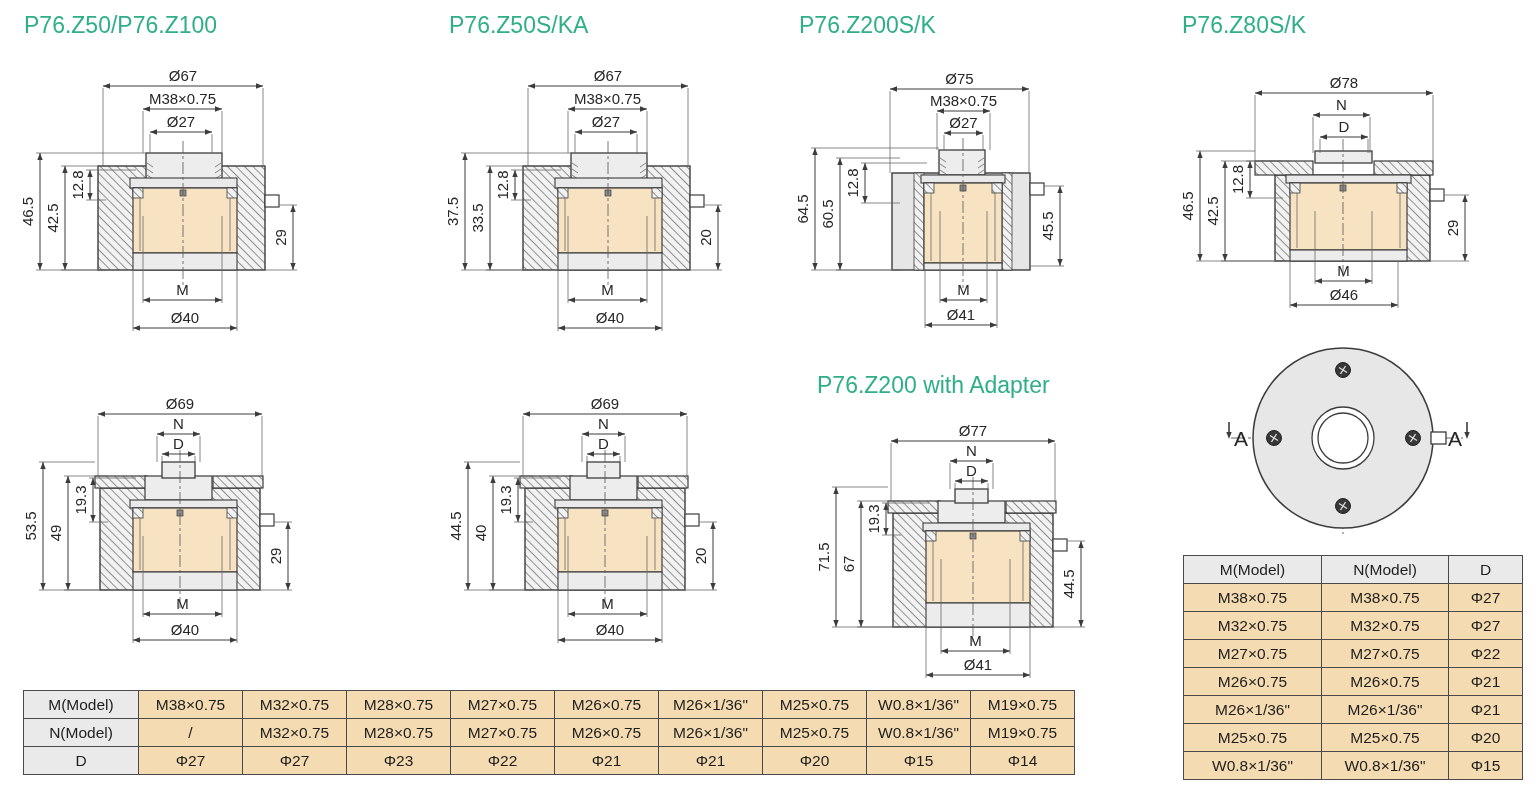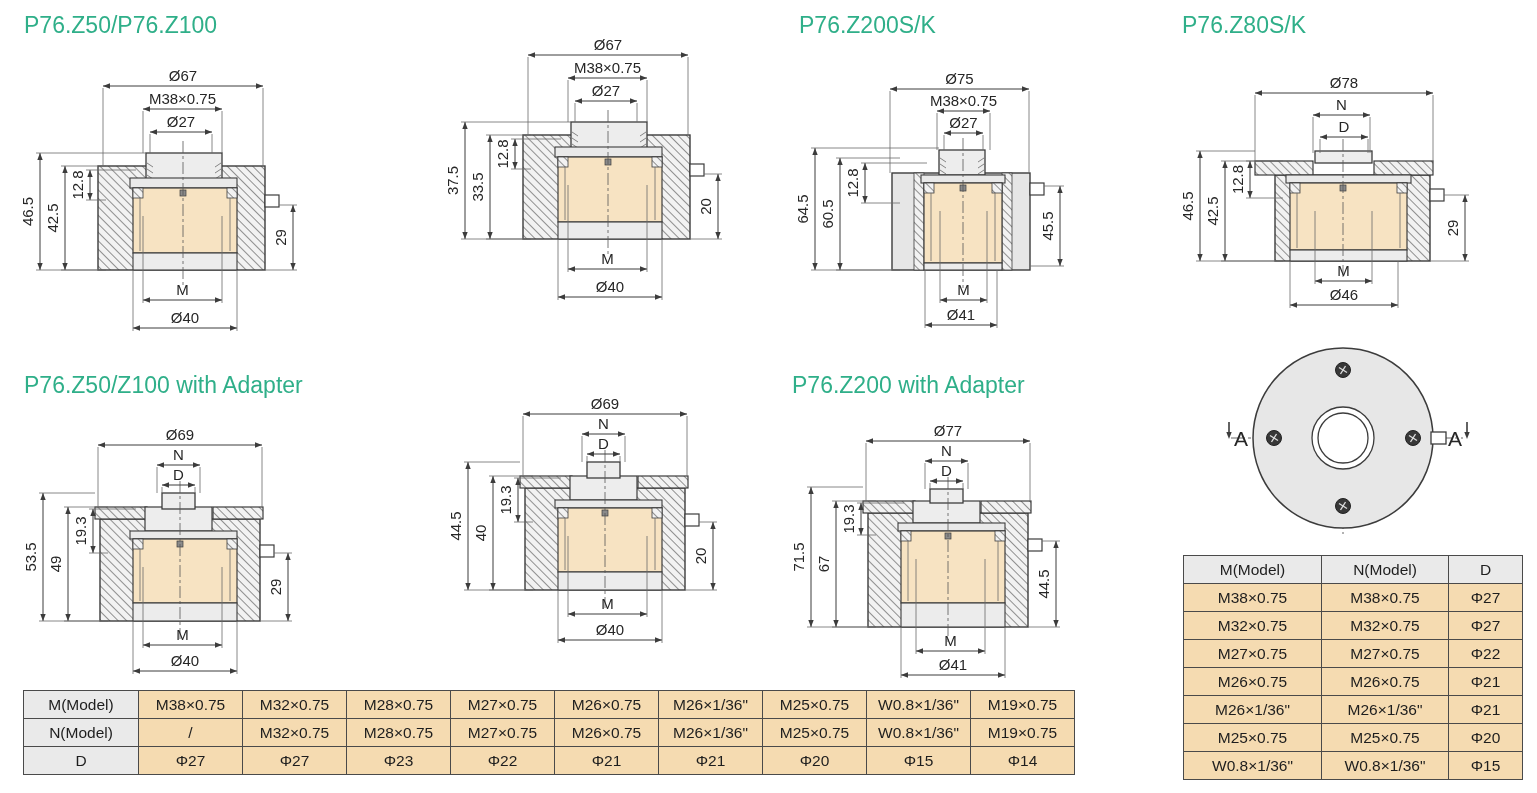--- a/index.html
+++ b/index.html
@@ -101,20 +101,21 @@
         <line x1="202" y1="163" x2="202" y2="250" stroke="#6a6a6a" stroke-width="0.8"></line>
         <line x1="113" y1="275" x2="217" y2="275" stroke="#3c3c3c" stroke-width="1"></line>
         <polygon points="113,275 120,277.7 120,272.3" fill="#3c3c3c"></polygon>
         <polygon points="217,275 210,272.3 210,277.7" fill="#3c3c3c"></polygon>
         <text x="165" y="270" fill="#262626" font-size="15" text-anchor="middle">Ø40</text>
         <line x1="113" y1="217" x2="113" y2="278" stroke="#6a6a6a" stroke-width="0.8"></line>
         <line x1="217" y1="217" x2="217" y2="278" stroke="#6a6a6a" stroke-width="0.8"></line>
       </svg>
   </div>
   <div class="panel" style="left:445px;top:8px">
+    <div class="dtitle">P76.Z50S/KA</div>
     <svg class="sec" width="350" height="310" viewBox="0 0 350 310">
         <rect x="78" y="113" width="167" height="104" fill="url(#hatch)" stroke="#3c3c3c" stroke-width="1.4"></rect>
         <rect x="126" y="100" width="76" height="27" fill="#EDEDED" stroke="#3c3c3c" stroke-width="1.3"></rect>
         <line x1="127" y1="122" x2="133" y2="126" stroke="#6a6a6a" stroke-width="0.8"></line>
         <line x1="195" y1="126" x2="201" y2="122" stroke="#6a6a6a" stroke-width="0.8"></line>
         <line x1="127" y1="116" x2="133" y2="120" stroke="#6a6a6a" stroke-width="0.8"></line>
         <line x1="195" y1="120" x2="201" y2="116" stroke="#6a6a6a" stroke-width="0.8"></line>
         <line x1="127" y1="110" x2="133" y2="114" stroke="#6a6a6a" stroke-width="0.8"></line>
         <line x1="195" y1="114" x2="201" y2="110" stroke="#6a6a6a" stroke-width="0.8"></line>
         <rect x="110" y="125" width="107" height="10" fill="#E9E9E9" stroke="#3c3c3c" stroke-width="1.1"></rect>
@@ -330,21 +331,20 @@
         <line x1="112" y1="252" x2="220" y2="252" stroke="#3c3c3c" stroke-width="1"></line>
         <polygon points="112,252 119,254.7 119,249.3" fill="#3c3c3c"></polygon>
         <polygon points="220,252 213,249.3 213,254.7" fill="#3c3c3c"></polygon>
         <text x="166" y="247" fill="#262626" font-size="15" text-anchor="middle">Ø46</text>
         <line x1="112" y1="208" x2="112" y2="255" stroke="#6a6a6a" stroke-width="0.8"></line>
         <line x1="220" y1="208" x2="220" y2="255" stroke="#6a6a6a" stroke-width="0.8"></line>
       </svg>
   </div>
 
   <div class="panel" style="left:20px;top:368px">
-    <div class="dtitle">P76.Z50/Z100 with Adapter</div>
     <svg class="sec" width="350" height="285" viewBox="0 0 350 285">
         <rect x="80" y="106" width="160" height="102" fill="url(#hatch)" stroke="#3c3c3c" stroke-width="1.4"></rect>
         <rect x="75" y="94" width="52" height="12" fill="url(#hatch)" stroke="#3c3c3c" stroke-width="1.2"></rect>
         <rect x="193" y="94" width="50" height="12" fill="url(#hatch)" stroke="#3c3c3c" stroke-width="1.2"></rect>
         <rect x="125" y="94" width="67" height="24" fill="#EDEDED" stroke="#3c3c3c" stroke-width="1.2"></rect>
         <rect x="142" y="80" width="33" height="16" fill="#EDEDED" stroke="#3c3c3c" stroke-width="1.3"></rect>
         <rect x="110" y="118" width="107" height="8" fill="#E9E9E9" stroke="#3c3c3c" stroke-width="1.1"></rect>
         <rect x="113" y="126" width="104" height="64" fill="#F7E3C2" stroke="#3c3c3c" stroke-width="1.2"></rect>
         <rect x="113" y="126" width="10" height="10" fill="url(#hatch)" stroke="#3c3c3c" stroke-width="0.8"></rect>
         <rect x="207" y="126" width="10" height="10" fill="url(#hatch)" stroke="#3c3c3c" stroke-width="0.8"></rect>
@@ -476,21 +476,21 @@
         <line x1="123" y1="154" x2="123" y2="235" stroke="#6a6a6a" stroke-width="0.8"></line>
         <line x1="202" y1="154" x2="202" y2="235" stroke="#6a6a6a" stroke-width="0.8"></line>
         <line x1="113" y1="258" x2="217" y2="258" stroke="#3c3c3c" stroke-width="1"></line>
         <polygon points="113,258 120,260.7 120,255.3" fill="#3c3c3c"></polygon>
         <polygon points="217,258 210,255.3 210,260.7" fill="#3c3c3c"></polygon>
         <text x="165" y="253" fill="#262626" font-size="15" text-anchor="middle">Ø40</text>
         <line x1="113" y1="208" x2="113" y2="261" stroke="#6a6a6a" stroke-width="0.8"></line>
         <line x1="217" y1="208" x2="217" y2="261" stroke="#6a6a6a" stroke-width="0.8"></line>
       </svg>
   </div>
-  <div class="panel" style="left:788px;top:368px">
+  <div class="panel" style="left:813px;top:368px">
     <div class="dtitle">P76.Z200 with Adapter</div>
     <svg class="sec" width="350" height="285" viewBox="0 0 350 285">
         <rect x="80" y="100" width="160" height="114" fill="url(#hatch)" stroke="#3c3c3c" stroke-width="1.4"></rect>
         <rect x="75" y="88" width="52" height="12" fill="url(#hatch)" stroke="#3c3c3c" stroke-width="1.2"></rect>
         <rect x="193" y="88" width="50" height="12" fill="url(#hatch)" stroke="#3c3c3c" stroke-width="1.2"></rect>
         <rect x="125" y="88" width="67" height="22" fill="#EDEDED" stroke="#3c3c3c" stroke-width="1.2"></rect>
         <rect x="142" y="76" width="33" height="14" fill="#EDEDED" stroke="#3c3c3c" stroke-width="1.3"></rect>
         <rect x="110" y="110" width="107" height="8" fill="#E9E9E9" stroke="#3c3c3c" stroke-width="1.1"></rect>
         <rect x="113" y="118" width="104" height="72" fill="#F7E3C2" stroke="#3c3c3c" stroke-width="1.2"></rect>
         <rect x="113" y="118" width="10" height="10" fill="url(#hatch)" stroke="#3c3c3c" stroke-width="0.8"></rect>

